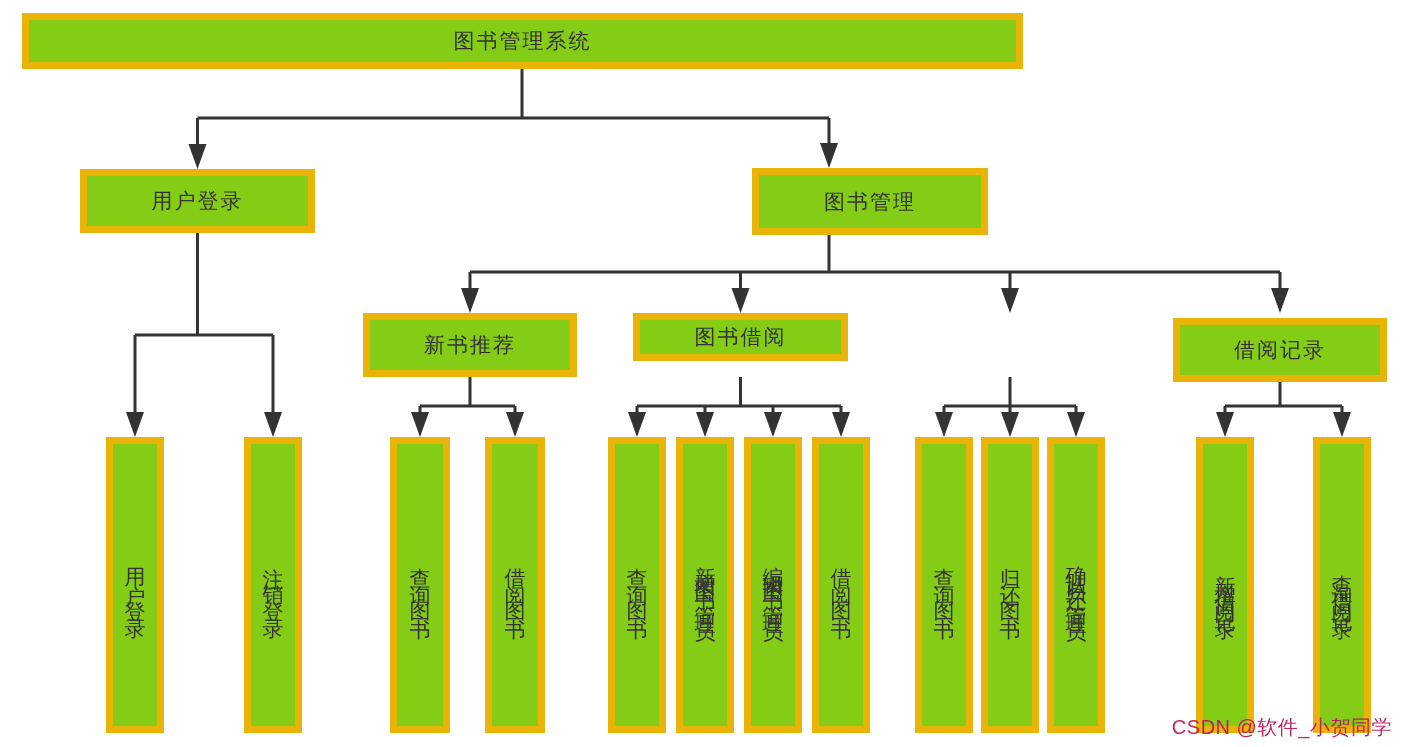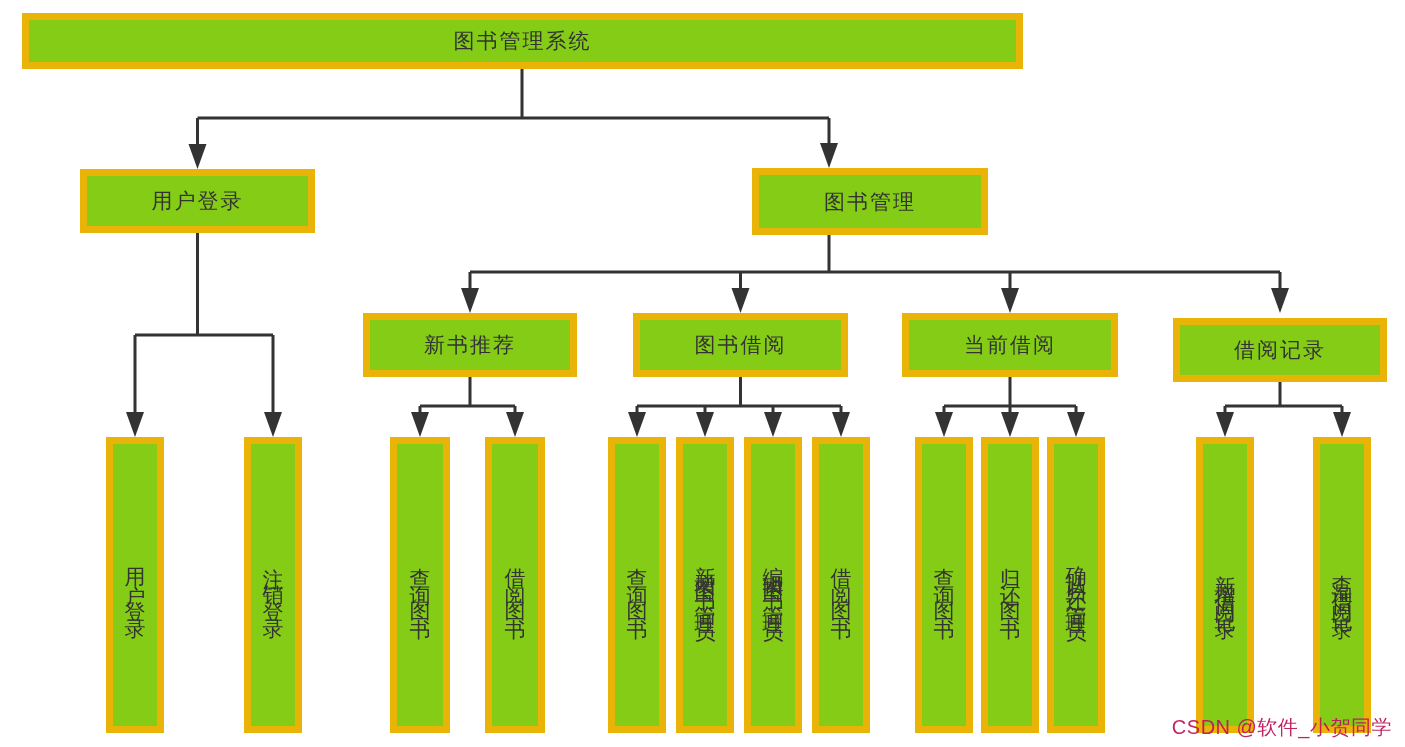--- a/index.html
+++ b/index.html
@@ -45,21 +45,21 @@
   .ls4 span  { letter-spacing: 17px; }
   .ls6 span  { letter-spacing: 9px;  }
   .ls9 span  { letter-spacing: 8px;  }
   
   .n-root          { left: 22px;   top: 13px;  width: 1001px; height: 56px; }
   
   .n-user-login    { left: 80px;   top: 169px; width: 235px;  height: 64px; }
   .n-book-mgmt     { left: 711px;  top: 168px; width: 236px;  height: 67px; margin-left: 41px; }
   
   .n-new-book      { left: 363px;  top: 313px; width: 214px;  height: 64px; }
-  .n-book-borrow   { left: 633px;  top: 313px; width: 215px;  height: 64px; }
+  .n-book-borrow   { left: 633px;  top: 313px; width: 215px;  height: 48px; }
   .n-cur-borrow    { left: 902px;  top: 313px; width: 216px;  height: 64px; }
   .n-borrow-rec    { left: 1173px; top: 318px; width: 214px;  height: 64px; }
   
   .leaf            { top: 437px; height: 296px; width: 58px; }
   .l-u1 { left: 106px; }
   .l-u2 { left: 244px; }
   .l-n1 { left: 390px; width: 60px; }
   .l-n2 { left: 485px; width: 60px; }
   .l-b1 { left: 608px; }
   .l-b2 { left: 676px; }
@@ -140,23 +140,20 @@
   <div class="box n-book-mgmt">
     <span class="hlabel">图书管理</span>
   </div>
 
   <div class="box n-new-book">
     <span class="hlabel">新书推荐</span>
   </div>
   <div class="box n-book-borrow">
     <span class="hlabel">图书借阅</span>
   </div>
-  <div class="box n-cur-borrow">
-    <span class="hlabel">当前借阅</span>
-  </div>
   <div class="box n-borrow-rec">
     <span class="hlabel">借阅记录</span>
   </div>
 
   <div class="box vbox ls4 leaf l-u1">
     <span>用户登录</span>
   </div>
   <div class="box vbox ls4 leaf l-u2">
     <span>注销登录</span>
   </div>

